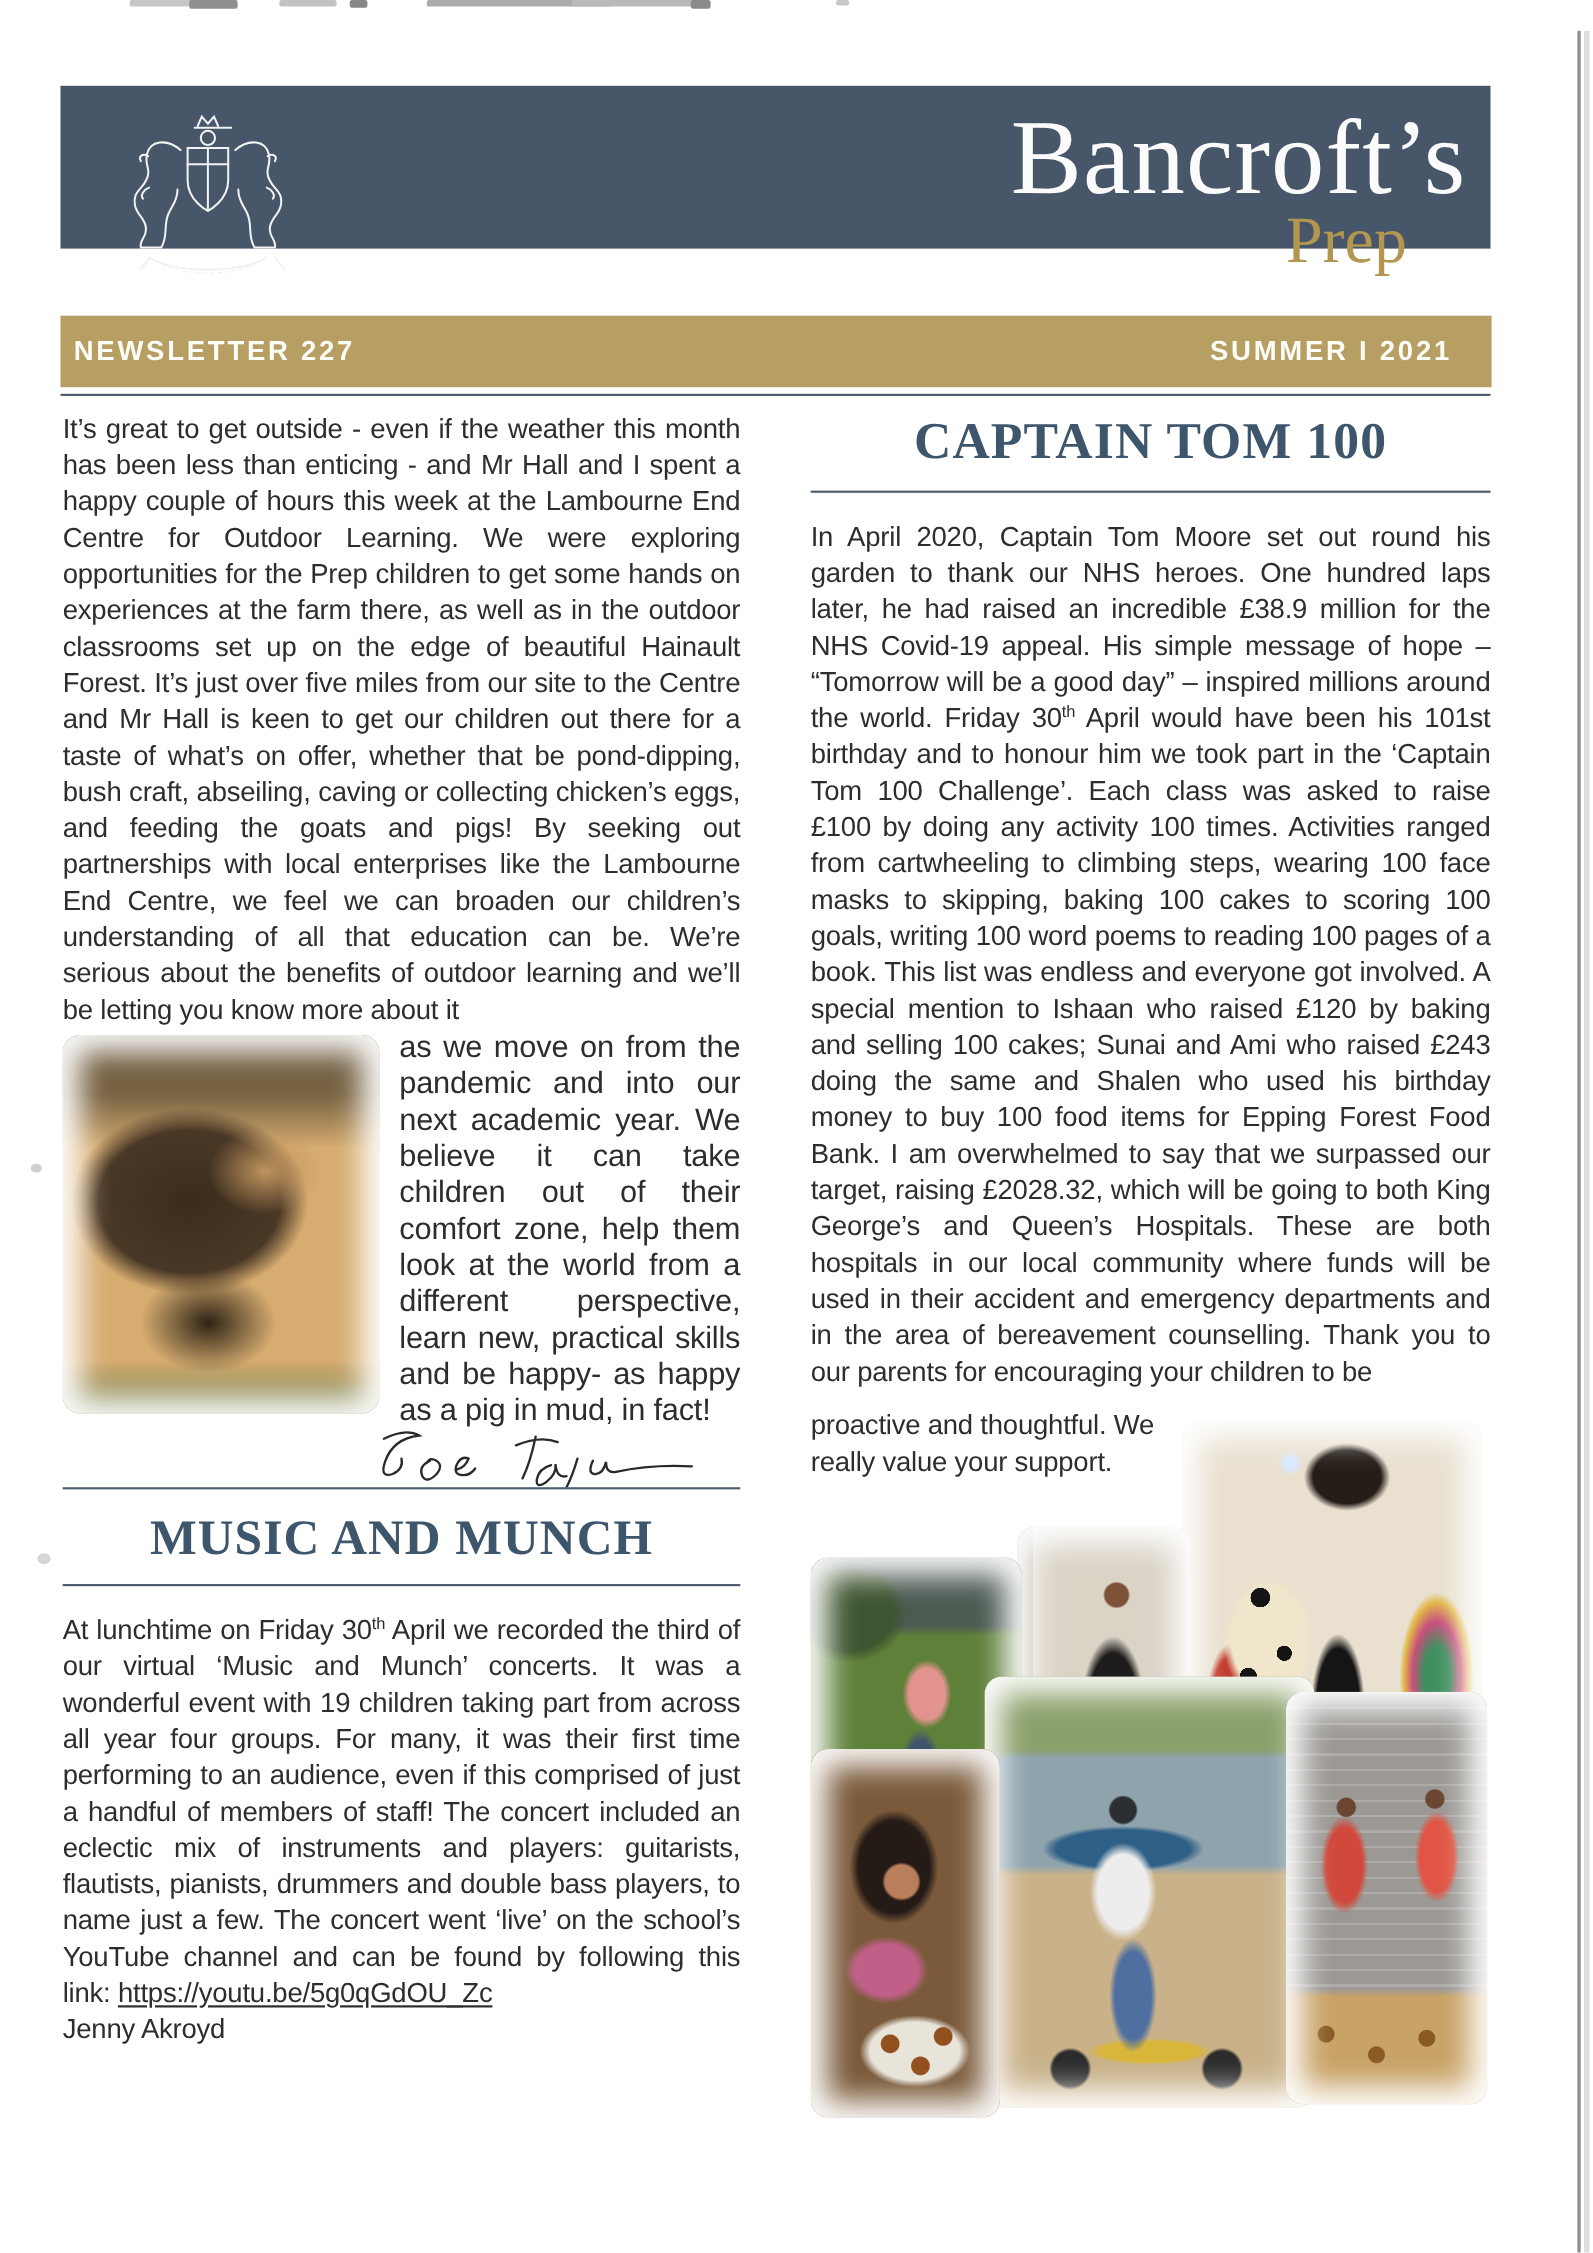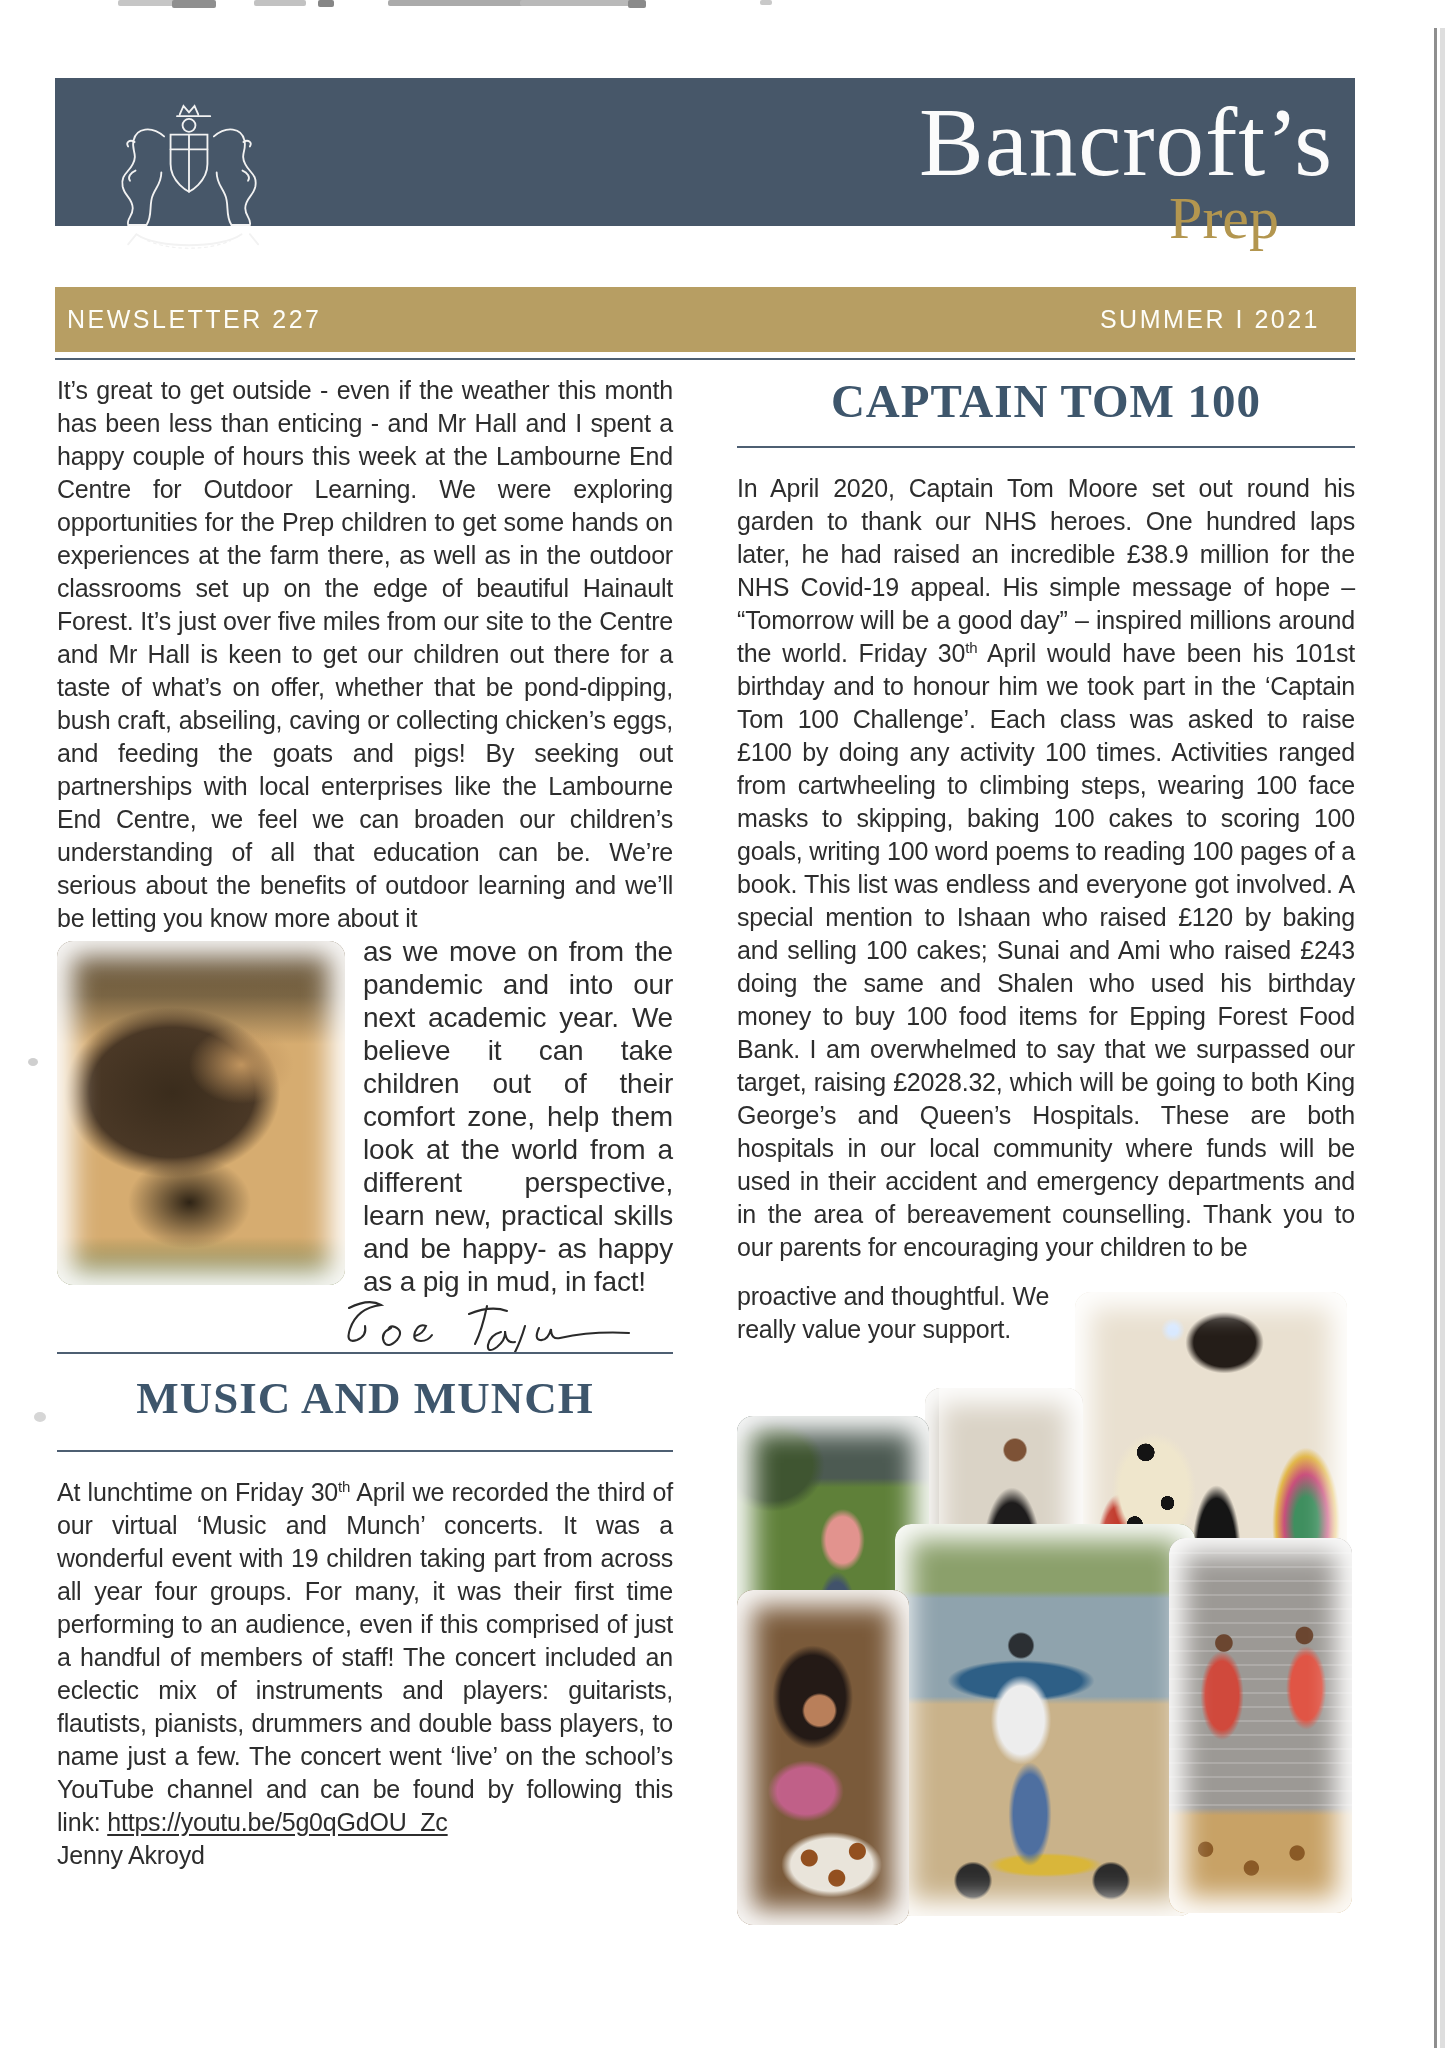--- a/index.html
+++ b/index.html
@@ -26,36 +26,36 @@
   .crest{position:absolute;left:30px;top:16px;width:208px;height:166px;}
   .titles{position:absolute;right:0;top:0;width:100%;text-align:right;}
   .school-name{font-family:"Liberation Serif",serif;font-size:97px;line-height:1.05;color:#fbfbfb;
                padding:14px 22px 0 0;letter-spacing:1px;}
   .school-div{font-family:"Liberation Serif",serif;font-size:60px;line-height:1;color:#b3964f;
               padding:0 76px 0 0;margin-top:-6px;}
 
   
   .goldbar{position:absolute;left:55px;top:287px;width:1301px;height:65px;background:#b79e63;
            color:#fdfdf8;display:flex;justify-content:space-between;align-items:center;
-           font-size:25px;font-weight:400;letter-spacing:2.5px;}
+           font-size:25px;font-weight:700;letter-spacing:2.5px;}
   .goldbar .lft{padding-left:12px;}
   .goldbar .rgt{padding-right:36px;}
 
   .toprule{position:absolute;left:55px;top:358px;width:1300px;height:2px;background:#4e5f72;}
 
   
   .col{position:absolute;font-size:25px;line-height:33px;text-align:justify;letter-spacing:-0.2px;}
   .col-left{left:57px;top:374px;width:616px;}
   .col-right{left:737px;top:368px;width:618px;}
 
   .rule{height:2px;background:#4e5f72;border:none;margin:0;}
   h2{font-family:"Liberation Serif",serif;color:#3e566c;text-align:center;font-weight:bold;
      letter-spacing:1px;margin:0;}
   .rc-title{font-size:47px;line-height:58px;margin-top:4px;}
-  .lc-title{font-size:45px;line-height:56px;margin:16px 0 24px 0;}
+  .lc-title{font-size:45px;line-height:56px;margin:16px 0 14px 0;}
   .rc-rule{margin-top:16px;}
   .body-par{margin-top:24px;}
   sup{font-size:60%;vertical-align:super;line-height:0;}
   .ulink{text-decoration:underline;text-underline-offset:3px;cursor:pointer;}
 
   
   .photo{border-radius:16px;box-shadow:inset 0 0 26px 16px rgba(255,255,255,.96);}
   .pig{float:left;width:288px;height:344px;margin:6px 18px 4px 0;
        background:
         radial-gradient(ellipse 70px 52px at 64% 36%,#c0945e 0%,rgba(192,148,94,0) 75%),

